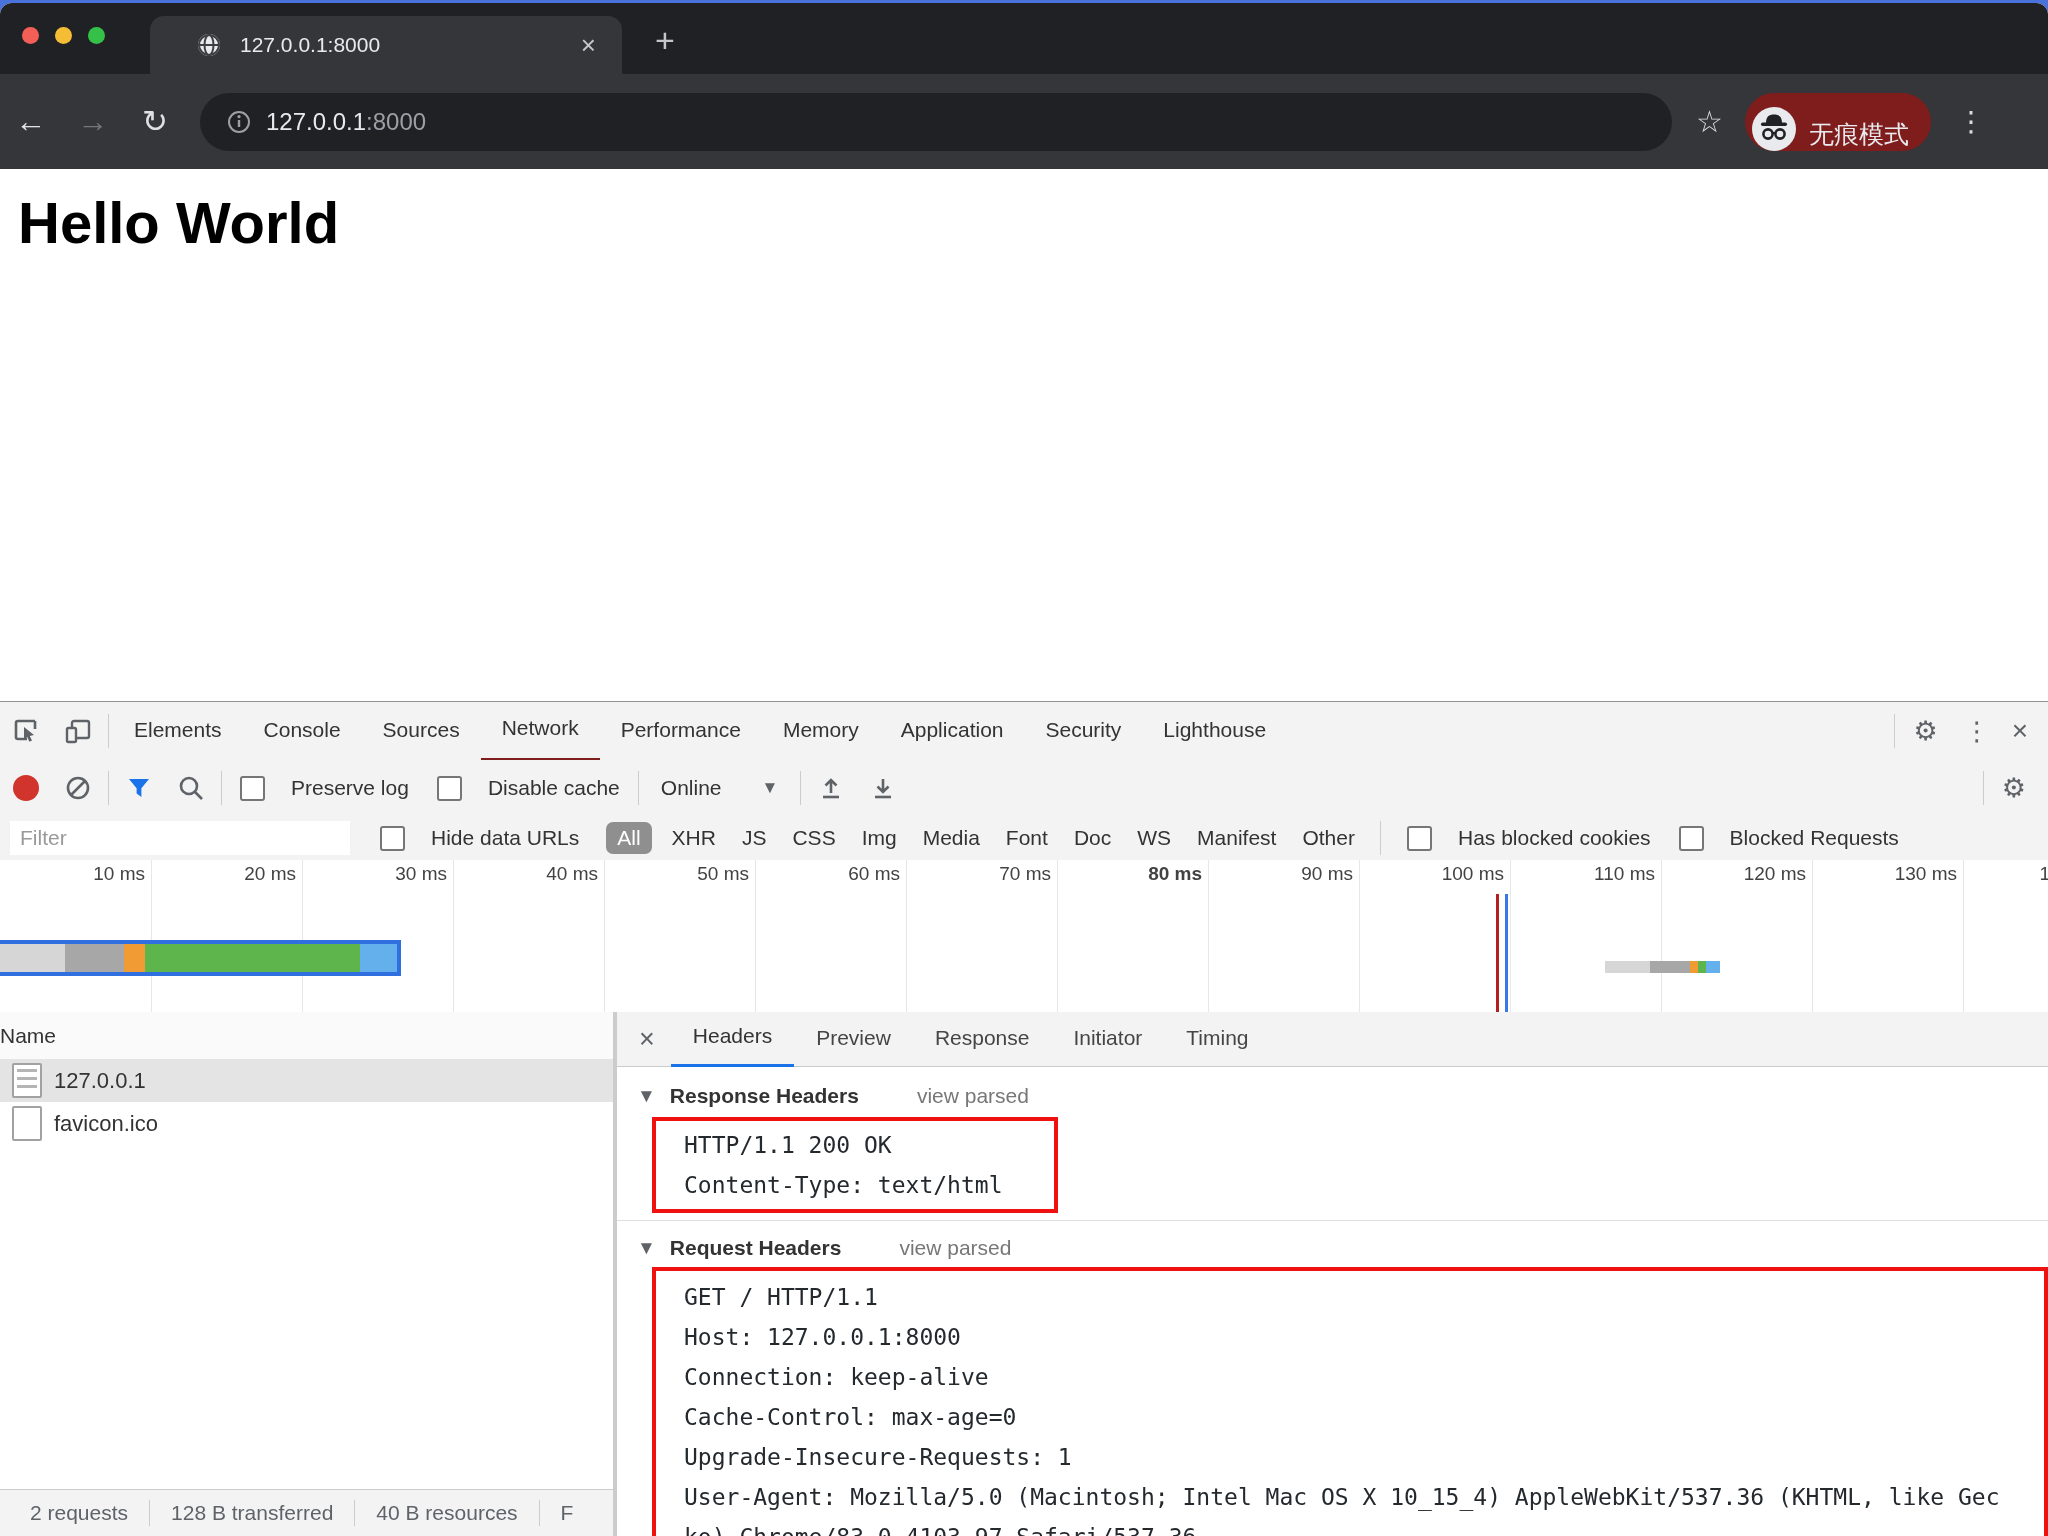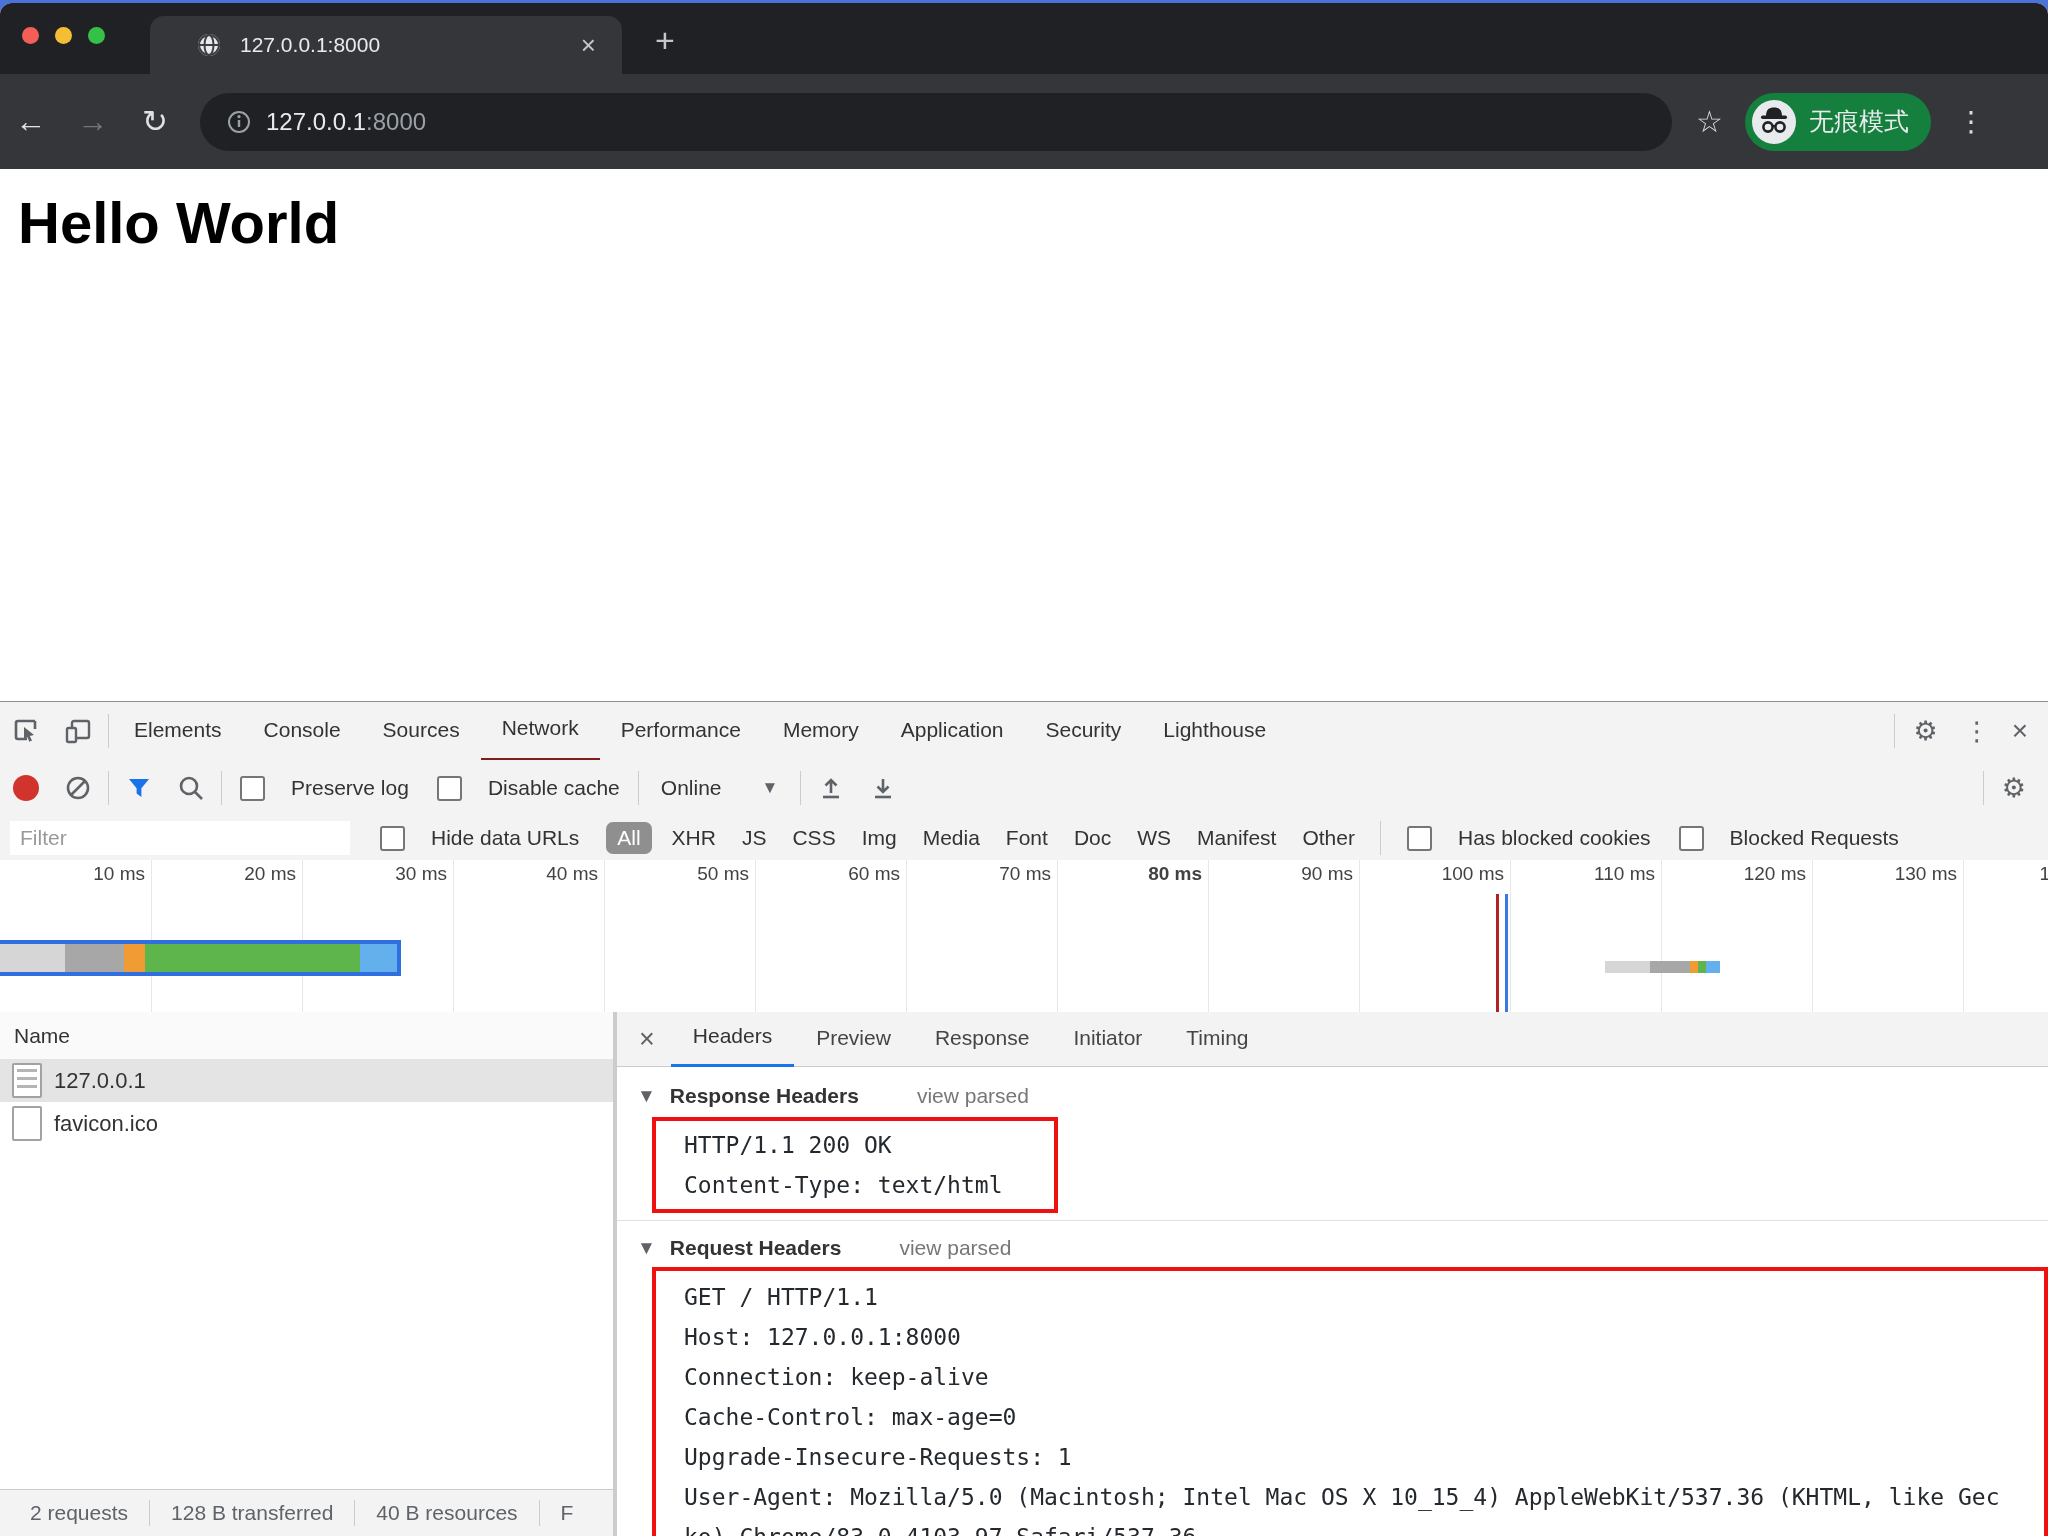--- a/index.html
+++ b/index.html
@@ -17,21 +17,21 @@
   .btab .title{margin-left:16px;color:#e8eaed;font-size:21px;flex:1;}
   .btab .close{color:#c3c6ca;font-size:26px;margin-right:26px;cursor:default;}
   .newtab{position:absolute;left:655px;top:18px;color:#c3c6ca;font-size:34px;font-weight:300;}
   .toolbar{position:absolute;left:0;top:71px;right:0;height:95px;background:#35363a;display:flex;align-items:center;}
   .navbtn{font-size:31px;color:#dee1e5;width:62px;text-align:center;}
   .navbtn.disabled{color:#73777c;}
   .urlbar{margin-left:14px;width:1472px;height:58px;background:#202124;border-radius:29px;display:flex;align-items:center;}
   .urlbar .host{color:#e8eaed;font-size:24px;margin-left:14px;}
   .urlbar .port{color:#9aa0a6;font-size:24px;}
   .star{font-size:30px;color:#dadce0;margin-left:24px;}
-  .incog{margin-left:22px;width:186px;height:58px;background:#15803d;border-radius:29px;display:flex;align-items:center;}
+  .incog{margin-left:22px;width:186px;height:58px;background:#7f1d1d;border-radius:29px;display:flex;align-items:flex-end;}
   .incog .spycircle{width:44px;height:44px;background:#e8eaed;border-radius:50%;margin-left:7px;display:flex;align-items:center;justify-content:center;}
   .incog .lbl{color:#e8eaed;font-size:25px;margin-left:13px;}
   .kebab-light{color:#dadce0;font-size:28px;margin-left:26px;letter-spacing:0;}
 
   
   .pagearea{position:absolute;left:0;top:166px;right:0;height:532px;background:#fff;}
   .pagearea h1{position:absolute;left:18px;top:20px;margin:0;font-size:58px;font-weight:bold;color:#000;}
 
   
   .devtools{position:absolute;left:0;top:698px;right:0;bottom:0;background:#f3f3f3;border-top:1px solid #919191;font-size:21px;color:#333;}
@@ -61,21 +61,21 @@
   .overview{position:absolute;left:0;top:158px;right:0;height:152px;background:#fff;border-bottom:1px solid #ccc;overflow:hidden;}
   .gridline{position:absolute;top:0;bottom:0;width:1px;background:#e7e7e7;}
   .ticklabel{position:absolute;top:3px;height:26px;width:140px;text-align:right;font-size:19px;color:#424242;}
   .wbar{position:absolute;display:flex;}
   .wbar.selected{border:4px solid #2f6fdf;}
   .wseg{height:100%;}
   .evline{position:absolute;top:34px;bottom:0;width:3px;}
 
   .dt-main{position:absolute;left:0;top:310px;right:0;bottom:0;}
   .left-panel{position:absolute;left:0;top:0;width:613px;bottom:0;background:#fff;overflow:hidden;}
-  .name-header{position:absolute;left:0;top:0;right:0;height:47px;background:#fafafa;border-bottom:1px solid #ccc;line-height:47px;padding-left:14px;font-size:21px;color:#333;}
+  .name-header{position:absolute;left:0;top:0;right:0;height:47px;background:#fafafa;border-bottom:1px solid #ccc;line-height:47px;font-size:21px;color:#333;}
   .req-row{position:absolute;left:0;right:0;height:43px;display:flex;align-items:center;font-size:22px;color:#333;}
   .req-row.selected{background:#e4e4e4;}
   .ficon{width:26px;height:31px;background:#fff;border:2px solid #a2a2a2;border-radius:2px;margin:0 12px 0 12px;position:relative;}
   .ficon.doc:before{content:"";position:absolute;left:3px;right:3px;top:4px;bottom:4px;background:repeating-linear-gradient(#b5b5b5 0 3px,transparent 3px 8px);}
   .v-divider{position:absolute;left:613px;top:0;width:4px;bottom:0;background:#ccc;}
   .details{position:absolute;left:617px;top:0;right:0;bottom:0;background:#fff;}
   .details-tabbar{position:absolute;left:0;top:0;right:0;height:54px;background:#f3f3f3;border-bottom:1px solid #ccc;display:flex;align-items:center;}
   .details-close{font-size:27px;color:#5f6368;padding:0 16px 0 22px;}
   .d-tab{padding:0 22px;height:53px;line-height:53px;color:#454545;}
   .d-tab.active{color:#333;border-bottom:4px solid #1a73e8;line-height:49px;}

